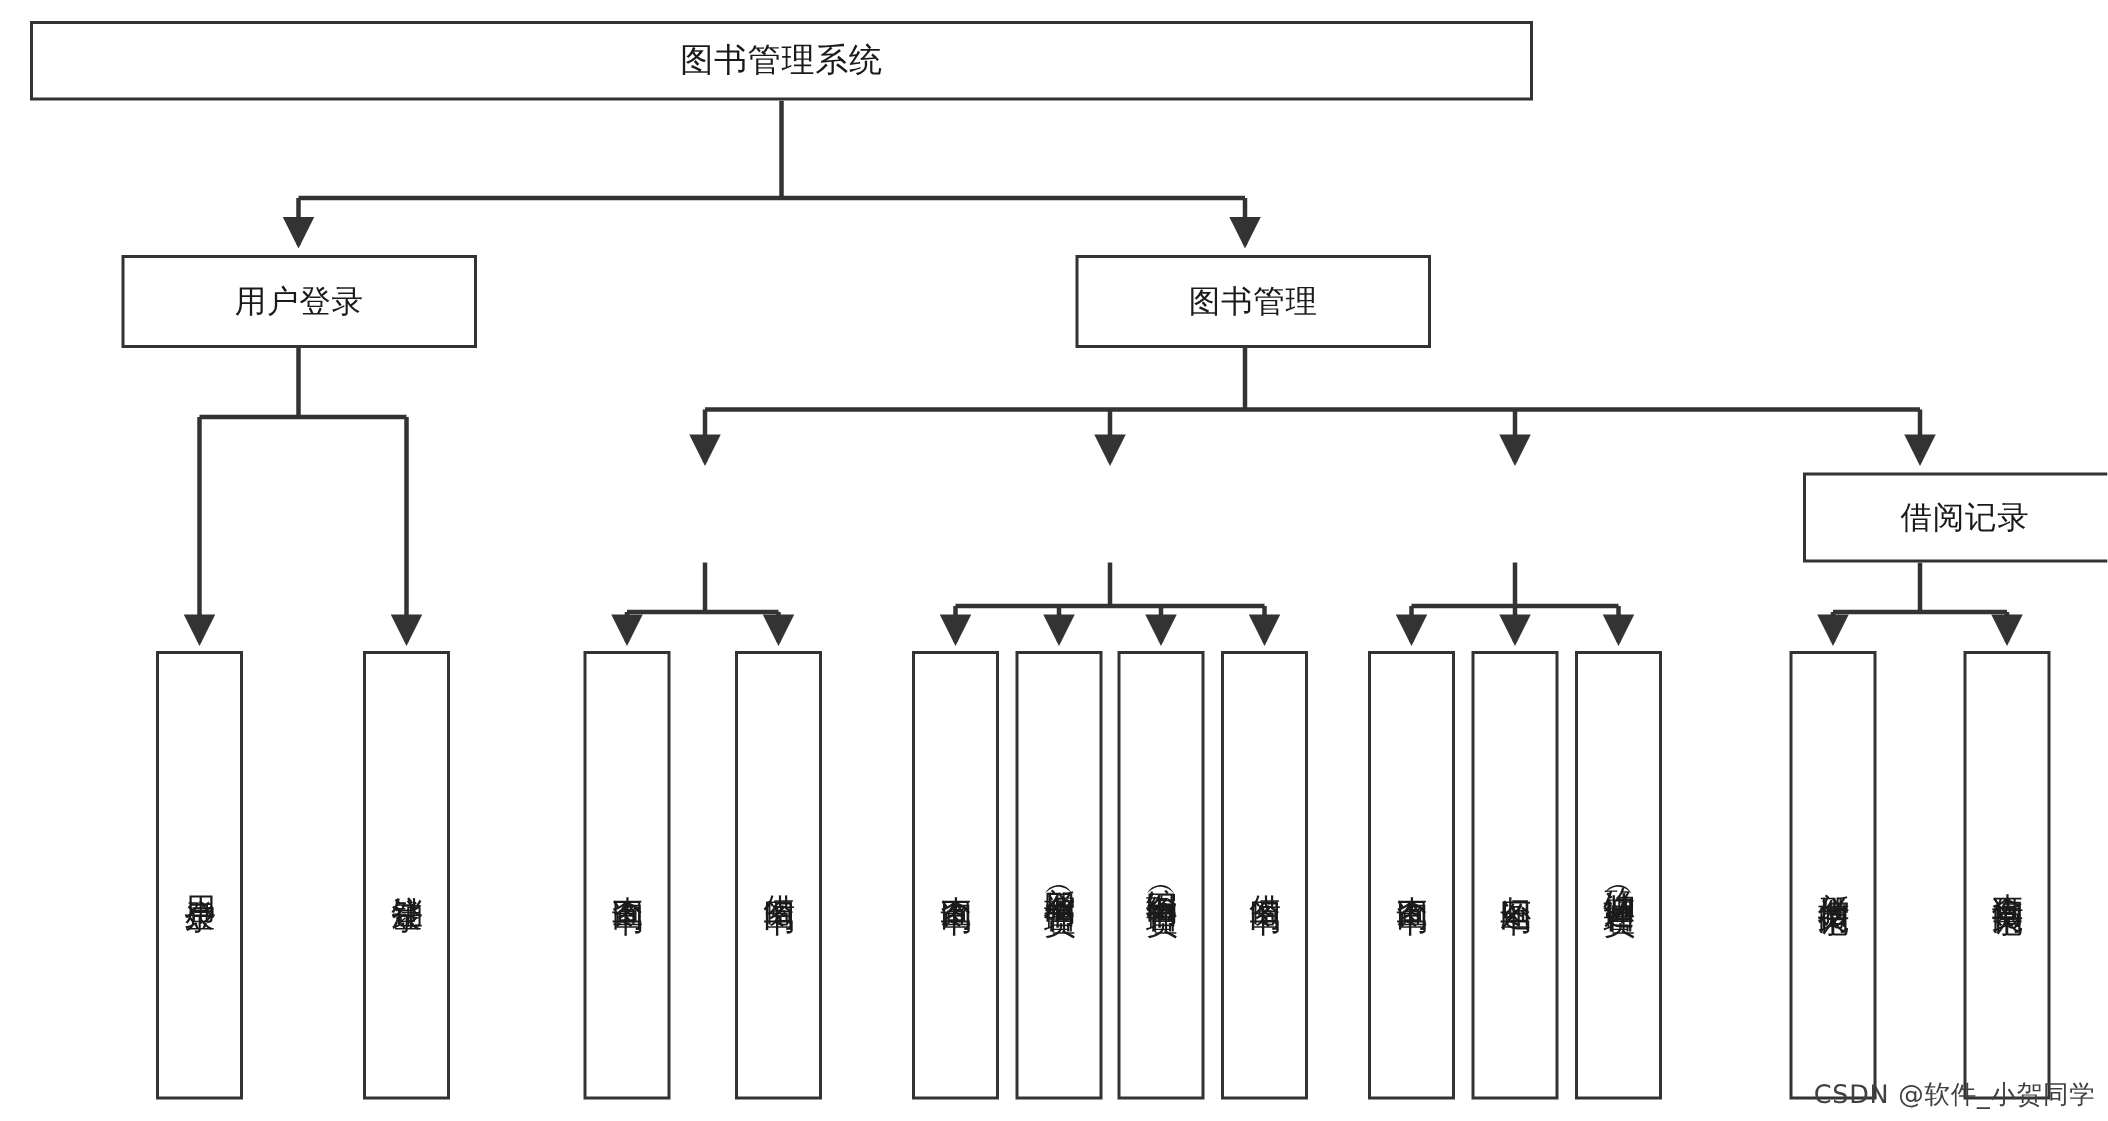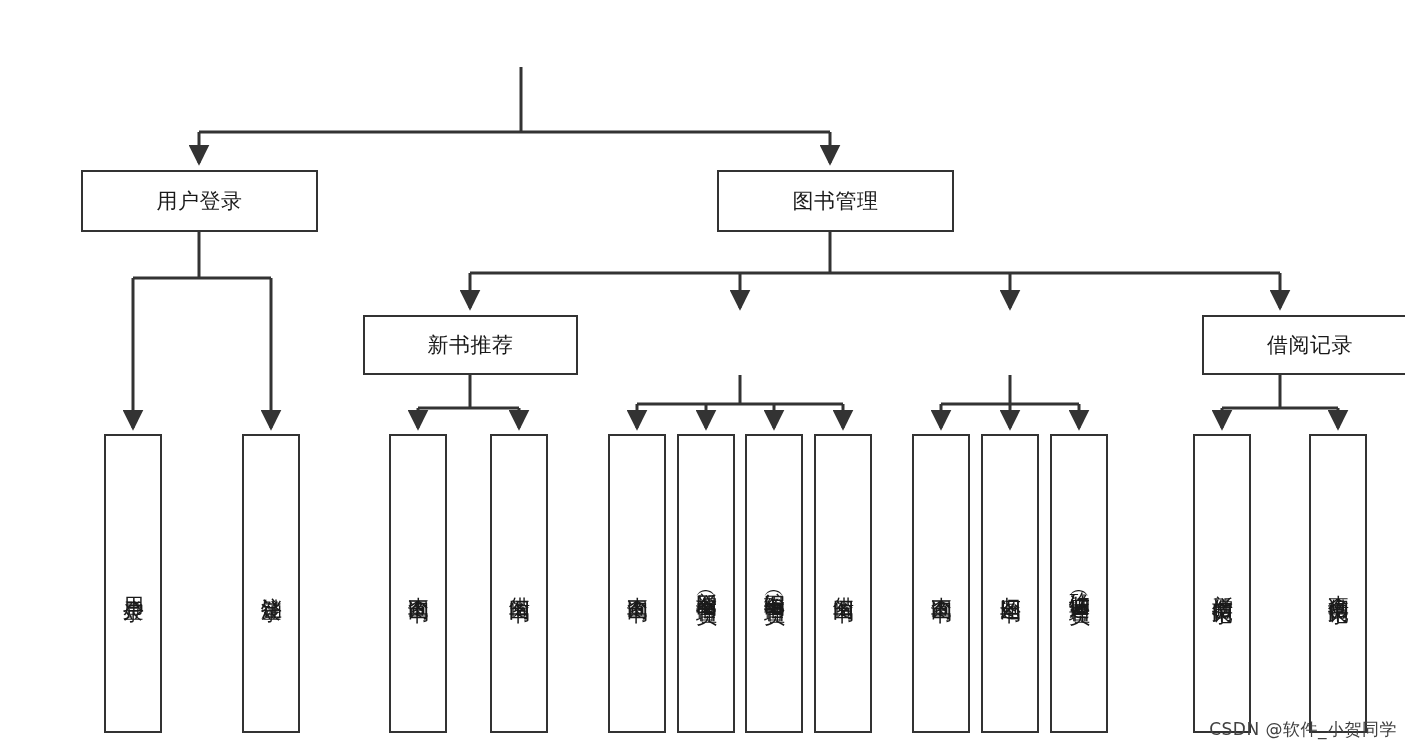--- a/index.html
+++ b/index.html
@@ -124,32 +124,32 @@
       <path d="M 1079 404 L 1079 428" marker-end="url(#arrow)"></path>
 
       <path d="M 1280 375 L 1280 408"></path>
       <path d="M 1222 408 L 1338 408"></path>
       <path d="M 1222 408 L 1222 428" marker-end="url(#arrow)"></path>
       <path d="M 1338 408 L 1338 428" marker-end="url(#arrow)"></path>
 
     </g>
   </svg>
 
+  <div class="node horiz root" style="left:20px; top:14px; width:1002px; height:53px;">
+    <span class="node-label">图书管理系统</span>
+  </div>
 
   <div class="node horiz" style="left:81px; top:170px; width:237px; height:62px;">
     <span class="node-label">用户登录</span>
   </div>
 
   <div class="node horiz" style="left:717px; top:170px; width:237px; height:62px;">
     <span class="node-label">图书管理</span>
   </div>
 
-  <div class="node horiz" style="left:363px; top:315px; width:215px; height:60px;">
-    <span class="node-label">新书推荐</span>
-  </div>
 
 
 
   <div class="node horiz" style="left:1172px; top:315px; width:216px; height:60px;margin-left:30px;">
     <span class="node-label">借阅记录</span>
   </div>
 
   <div class="node vert" style="left:104px; top:434px; width:58px; height:299px;">
     <span class="node-label">用户登录</span>
   </div>

